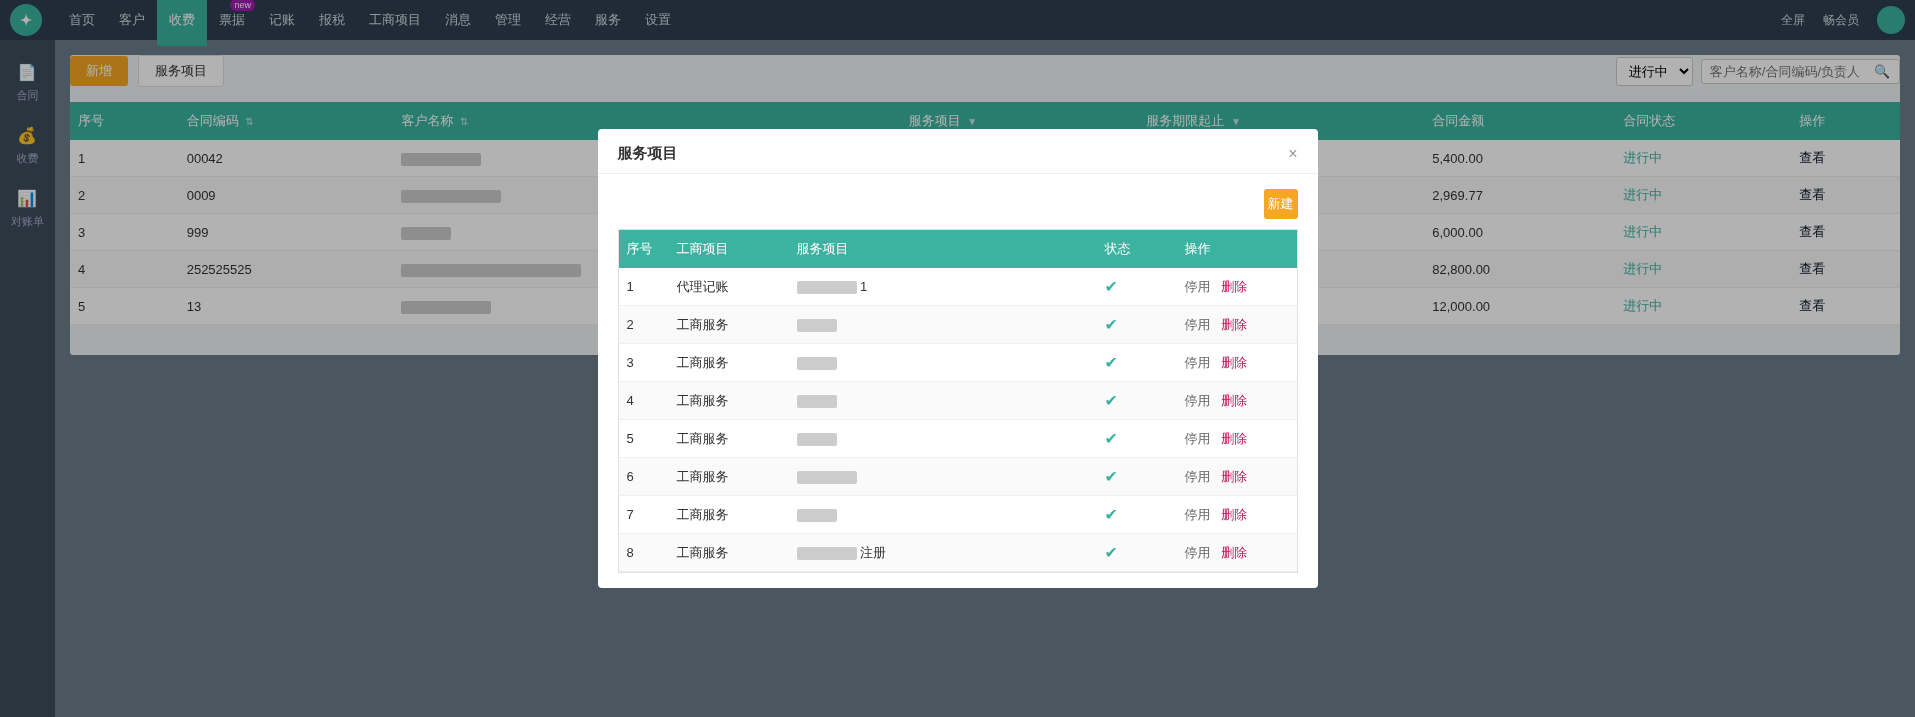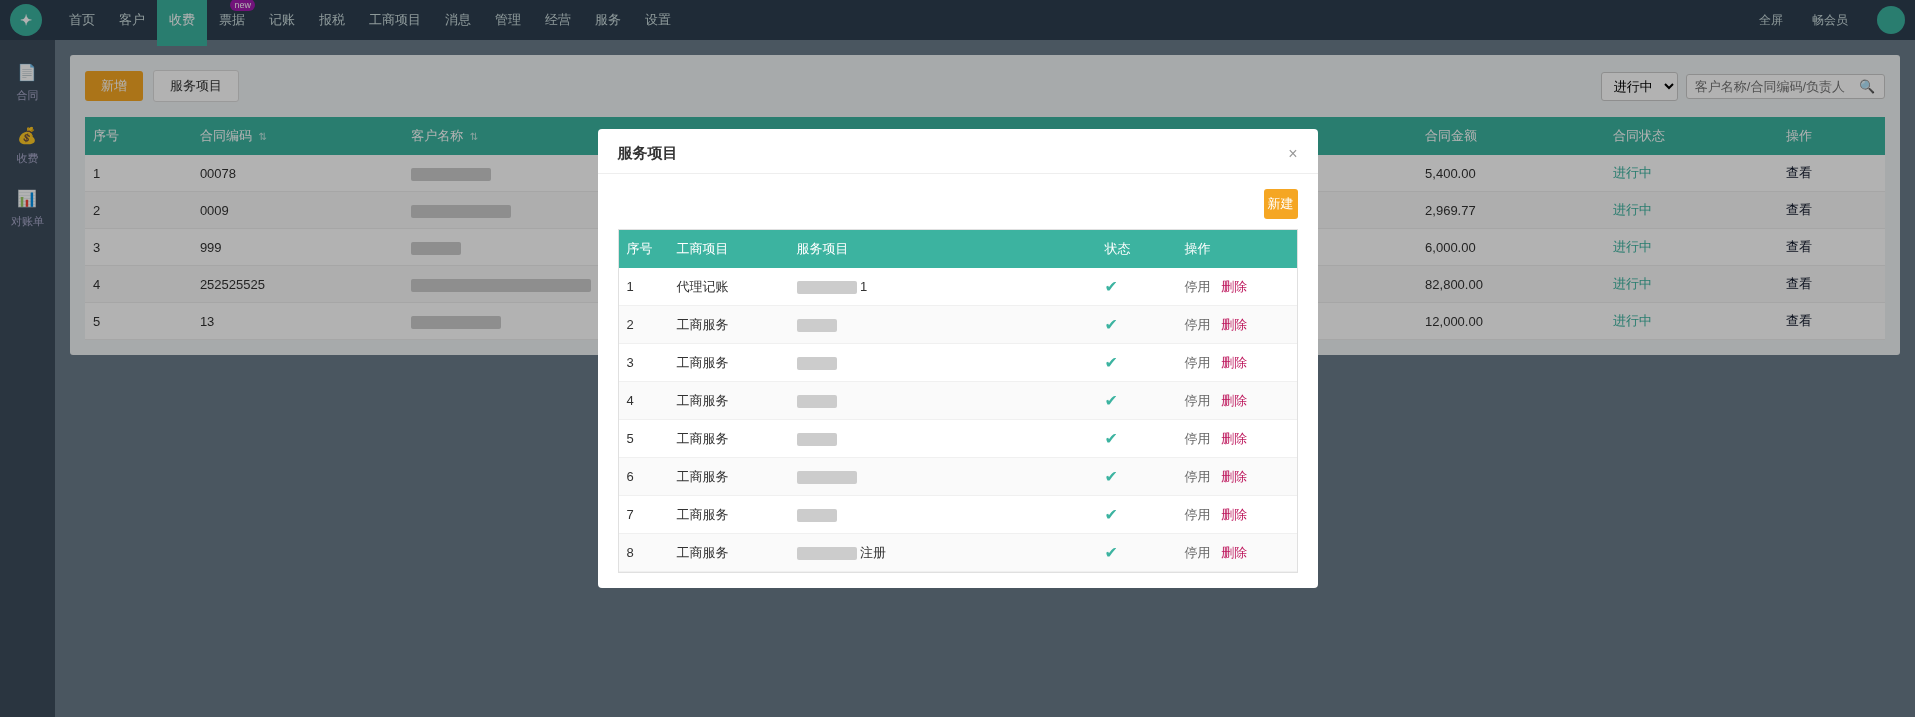--- a/index.html
+++ b/index.html
@@ -44,21 +44,21 @@
       background: #a21caf;
       color: white;
       font-size: 9px;
       padding: 1px 4px;
       border-radius: 6px;
       position: absolute;
       top: 5px;
       right: 2px;
     }
     .top-nav .nav-right {
-      display: flex; align-items: center; gap: 29px; color: #cdd; font-size: 12px;
+      display: flex; align-items: center; gap: 18px; color: #cdd; font-size: 12px;
     }
     .top-nav .nav-right .avatar {
       width: 28px; height: 28px;
       background: #3cb3a0;
       border-radius: 50%;
     }
 
     
     .sidebar {
       position: fixed;
@@ -92,21 +92,20 @@
       margin-left: 55px;
       padding: 15px;
       min-height: calc(100vh - 40px);
       background: #6b7b8a;
     }
 
     
     .content-area {
       background: #f0f4f5;
       border-radius: 3px;
-      padding: 15px;
       min-height: 300px;
     }
 
     
     .toolbar {
       display: flex;
       align-items: center;
       gap: 10px;
       margin-bottom: 15px;
     }
@@ -364,21 +363,21 @@
           <th>服务项目 <span class="sort-icon">▼</span></th>
           <th>服务期限起止 <span class="sort-icon">▼</span></th>
           <th>合同金额</th>
           <th>合同状态</th>
           <th>操作</th>
         </tr>
       </thead>
       <tbody id="contract-tbody">
       <tr>
     <td>1</td>
-    <td>00078</td>
+    <td>00042</td>
     <td><span class="blurred" style="width:80px">&nbsp;</span></td>
     <td>小规模记账</td>
     <td>202305-202404</td>
     <td>5,400.00</td>
     <td><span class="status-tag">进行中</span></td>
     <td><span class="link-view">查看</span></td>
   </tr>
           <tr>
     <td>2</td>
     <td>0009</td>

